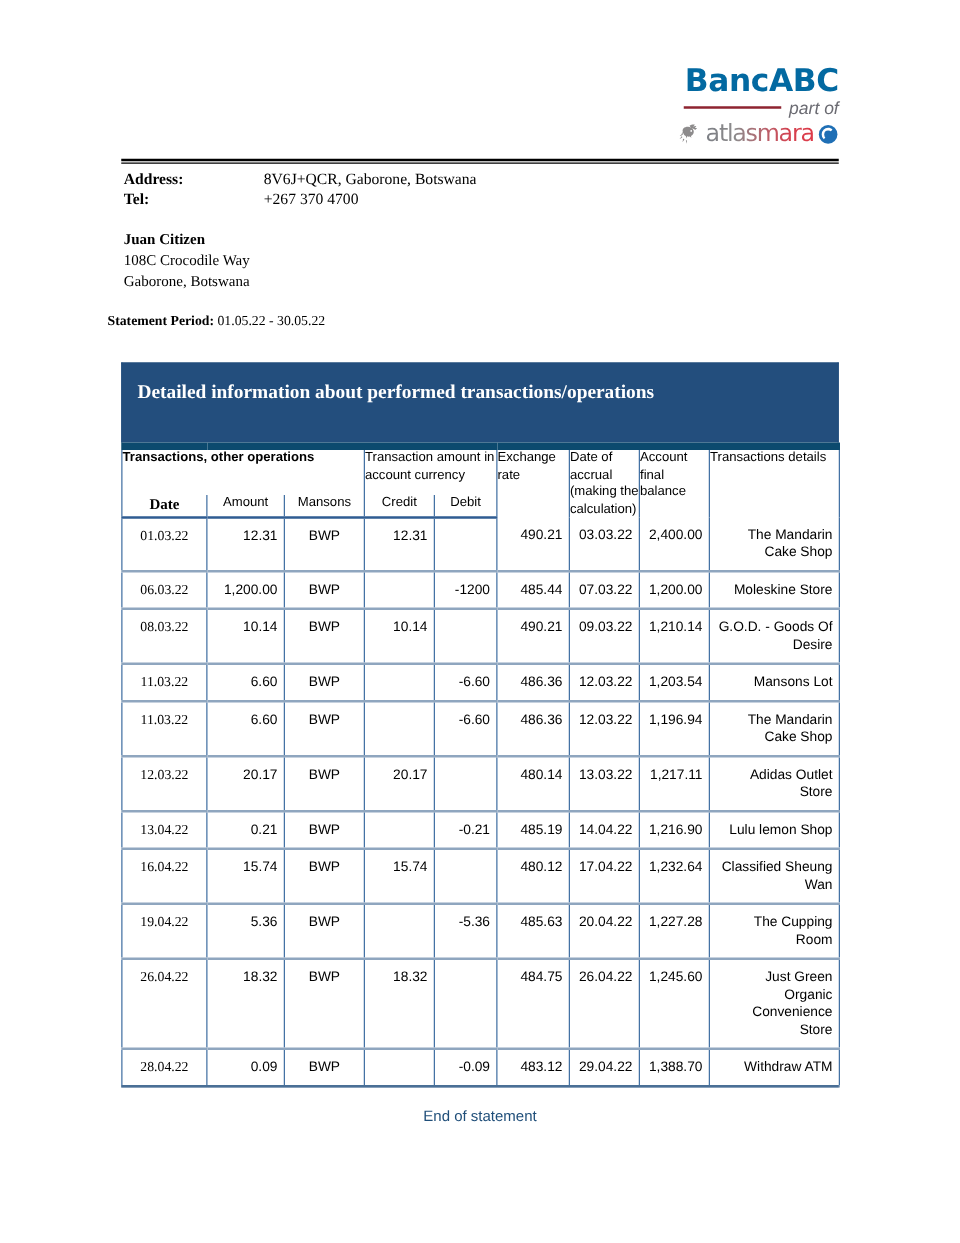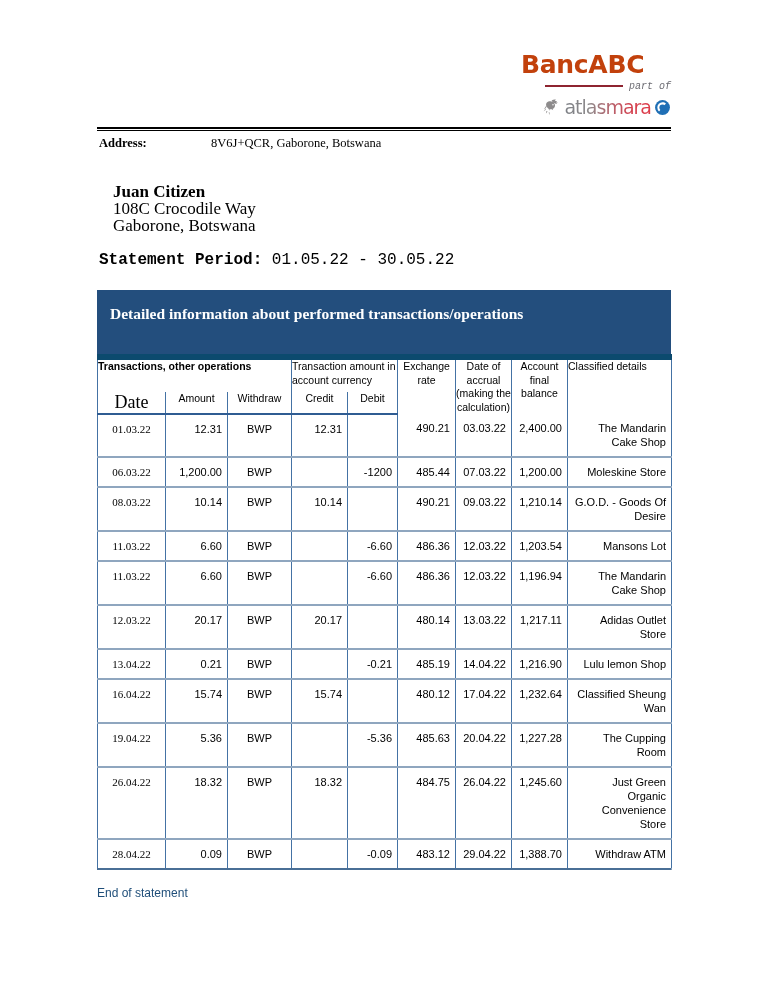--- a/index.html
+++ b/index.html
@@ -30,43 +30,43 @@
     right: 97px;
     top: 52px;
     width: 150px;
     text-align: right;
   }
   .logo-bancabc {
     font-family: "DejaVu Sans", sans-serif;
     font-weight: bold;
     font-size: 25px;
     letter-spacing: -0.3px;
-    color: #c2410c;
+    color: #0369a1;
     line-height: 1;
-    text-align: left;
+    text-align: right;
     white-space: nowrap;
   }
   .logo-partof-row {
     display: flex;
     align-items: center;
     justify-content: flex-end;
     margin-top: 3px;
     height: 12px;
   }
   .logo-rule {
     flex: 1 1 auto;
     height: 1.5px;
     background: #8e2430;
     margin-right: 6px;
     max-width: 78px;
   }
   .logo-partof {
-    font-family: Liberation Mono, monospace;
+    font-family: Liberation Sans, sans-serif;
     font-style: italic;
-    font-size: 10px;
+    font-size: 14px;
     color: #6b6b72;
     white-space: nowrap;
   }
   .logo-atlas-row {
     display: flex;
     align-items: center;
     justify-content: flex-end;
     margin-top: 4px;
     height: 22px;
   }
@@ -119,34 +119,33 @@
   .addr-row { display: flex; align-items: flex-end; }
   .addr-label {
     width: 112px;
     font-weight: bold;
     flex: 0 0 112px;
   }
   .addr-value { flex: 1 1 auto; }
 
   .recipient {
     position: absolute;
-    left: 113px;
+    left: 99px;
     top: 183px;
     width: 420px;
-    font-size: 17px;
+    font-size: 12px;
     line-height: 17px;
   }
   .recipient .rname { font-weight: bold; }
 
   .stmt-period {
     position: absolute;
-    left: 99px;
+    left: 86px;
     top: 251px;
-    font-size: 16px;
-    font-family: Liberation Mono, monospace;
+    font-size: 11px;
   }
   .stmt-period .lbl { font-weight: bold; }
 
   
   .table-wrap {
     position: absolute;
     left: 97px;
     top: 290px;
     width: 574px;
   }
@@ -182,40 +181,40 @@
     border-top: 6px solid #0c4a6e;
     border-bottom: none;
     padding: 6px 5px 4px 5px;
     text-align: left;
     font-weight: bold;
     font-size: 10.5px;
     line-height: 13.5px;
     vertical-align: top;
   }
   .hdr-group th.ctr {
-    text-align: center;
+    text-align: left;
     font-weight: normal;
     margin-top: 38px;
   }
   .hdr-group th.leftname {
     font-weight: bold;
   }
   .hdr-sub th {
     border-top: none;
     border-bottom: 2px solid #2f5c92;
     padding: 3px 5px 4px 5px;
     text-align: center;
     font-size: 10.5px;
     height: 17px;
     vertical-align: bottom;
   }
   .hdr-sub th.date-h {
     font-family: "Liberation Serif", serif;
-    font-weight: normal;
-    font-size: 18px;
+    font-weight: bold;
+    font-size: 12px;
   }
 
   table.txn tbody td {
     border-bottom: 2px solid #8fa6bf;
     padding: 7px 5px 7px 5px;
     line-height: 14px;
     font-size: 11px;
     color: #000;
   }
   td.c-date {
@@ -246,20 +245,21 @@
     top: 868px;
     width: 574px;
     height: 0;
     border-top: 2px solid #4a6f96;
   }
   .footer-text {
     position: absolute;
     left: 97px;
     top: 886px;
     width: 574px;
+    text-align: center;
     font-family: "Liberation Sans", sans-serif;
     font-size: 12px;
     color: #1f4e79;
   }
 </style>
 </head>
 <body>
 
 <div class="page">
 
@@ -287,20 +287,24 @@
     </div>
   </div>
 
   <div class="top-rule"></div>
 
   <div class="addr">
     <div class="addr-row">
       <div class="addr-label">Address:</div>
       <div class="addr-value">8V6J+QCR, Gaborone, Botswana</div>
     </div>
+    <div class="addr-row">
+      <div class="addr-label">Tel:</div>
+      <div class="addr-value">+267 370 4700</div>
+    </div>
   </div>
 
   <div class="recipient">
     <div class="rname">Juan Citizen</div>
     <div>108C Crocodile Way</div>
     <div>Gaborone, Botswana</div>
   </div>
 
   <div class="stmt-period">
     <span class="lbl">Statement Period:</span>
@@ -322,26 +326,26 @@
           <col class="w-bal">
           <col class="w-det">
       </colgroup>
       <thead>
         <tr class="hdr-group">
           <th colspan="3" class="leftname">Transactions, other operations</th>
           <th colspan="2">Transaction amount in account currency</th>
           <th rowspan="2" class="ctr">Exchange rate</th>
           <th rowspan="2" class="ctr">Date of accrual (making the calculation)</th>
           <th rowspan="2" class="ctr">Account final balance</th>
-          <th rowspan="2">Classified details</th>
+          <th rowspan="2">Transactions details</th>
         </tr>
         <tr class="hdr-sub">
           <th class="date-h">Date</th>
           <th>Amount</th>
-          <th>Withdraw</th>
+          <th>Mansons</th>
           <th>Credit</th>
           <th>Debit</th>
         </tr>
       </thead>
       <tbody id="txn-body">
           <tr>
             <td class="c-date">01.03.22</td>
             <td class="num">12.31</td>
             <td class="ctr">BWP</td>
             <td class="num">12.31</td>

